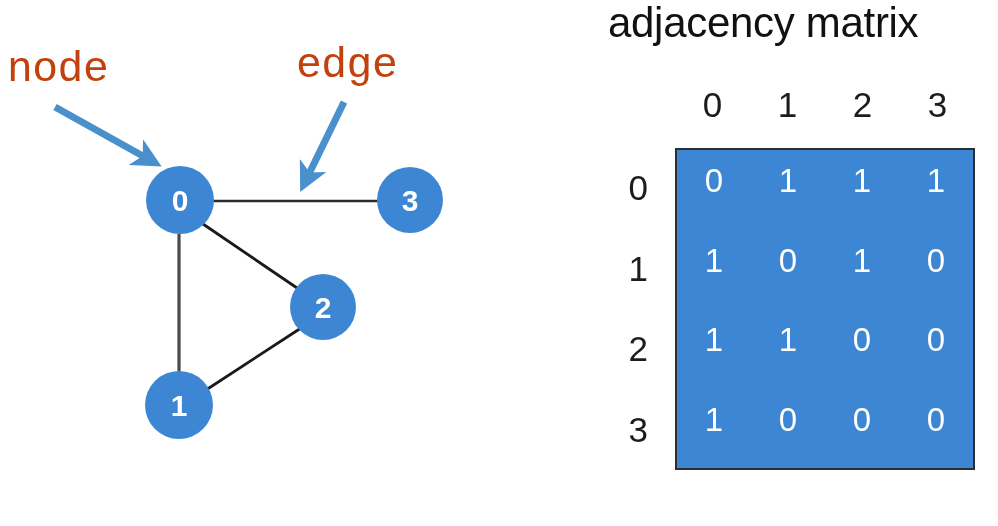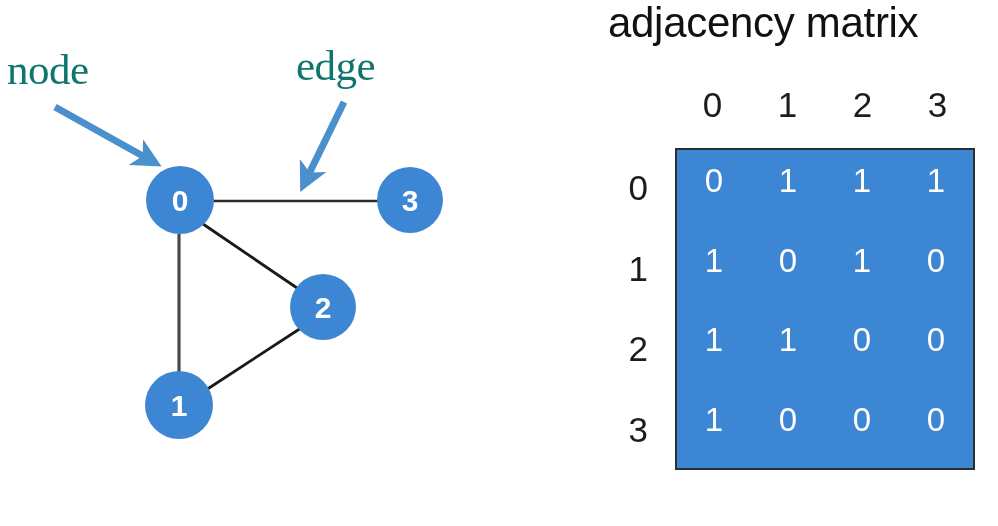--- a/index.html
+++ b/index.html
@@ -31,24 +31,24 @@
   }
   #graph-svg {
     position: absolute;
     left: 0; top: 0;
     width: 520px;
     height: 526px;
     display: block;
   }
   .annot-label {
     position: absolute;
-    font-family: Liberation Serif, serif;
+    font-family: Liberation Mono, monospace;
     font-size: 43px;
     line-height: 1;
-    color: #0f766e;
+    color: #c2410c;
     letter-spacing: -0.5px;
     white-space: nowrap;
   }
   #label-node { left: 7px; top: 48px; }
   #label-edge { left: 296px; top: 44px; }
 
   .node-text {
     font-family: "Liberation Sans", sans-serif;
     font-size: 30px;
     font-weight: bold;

